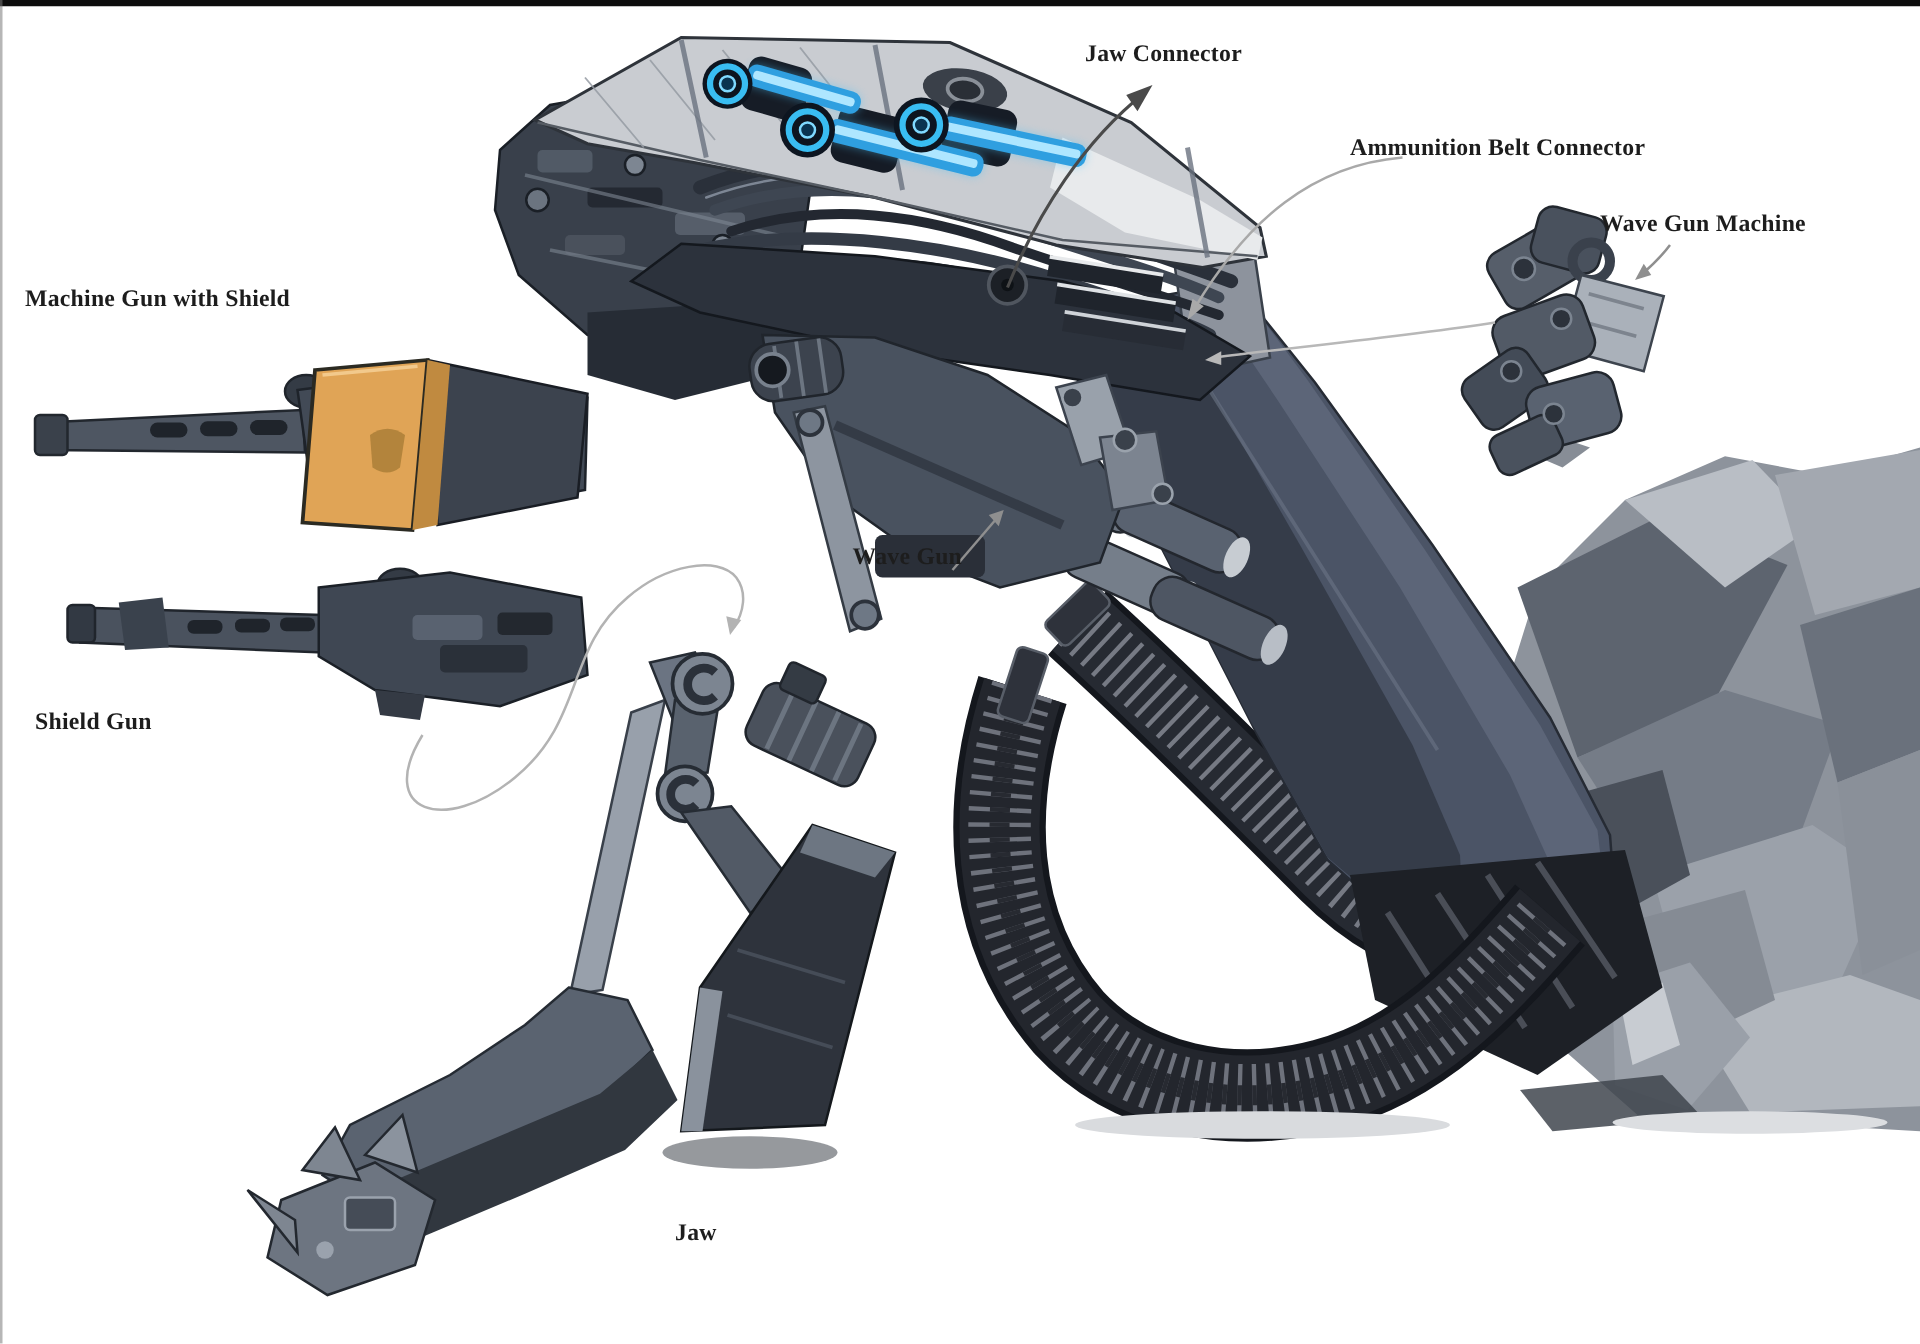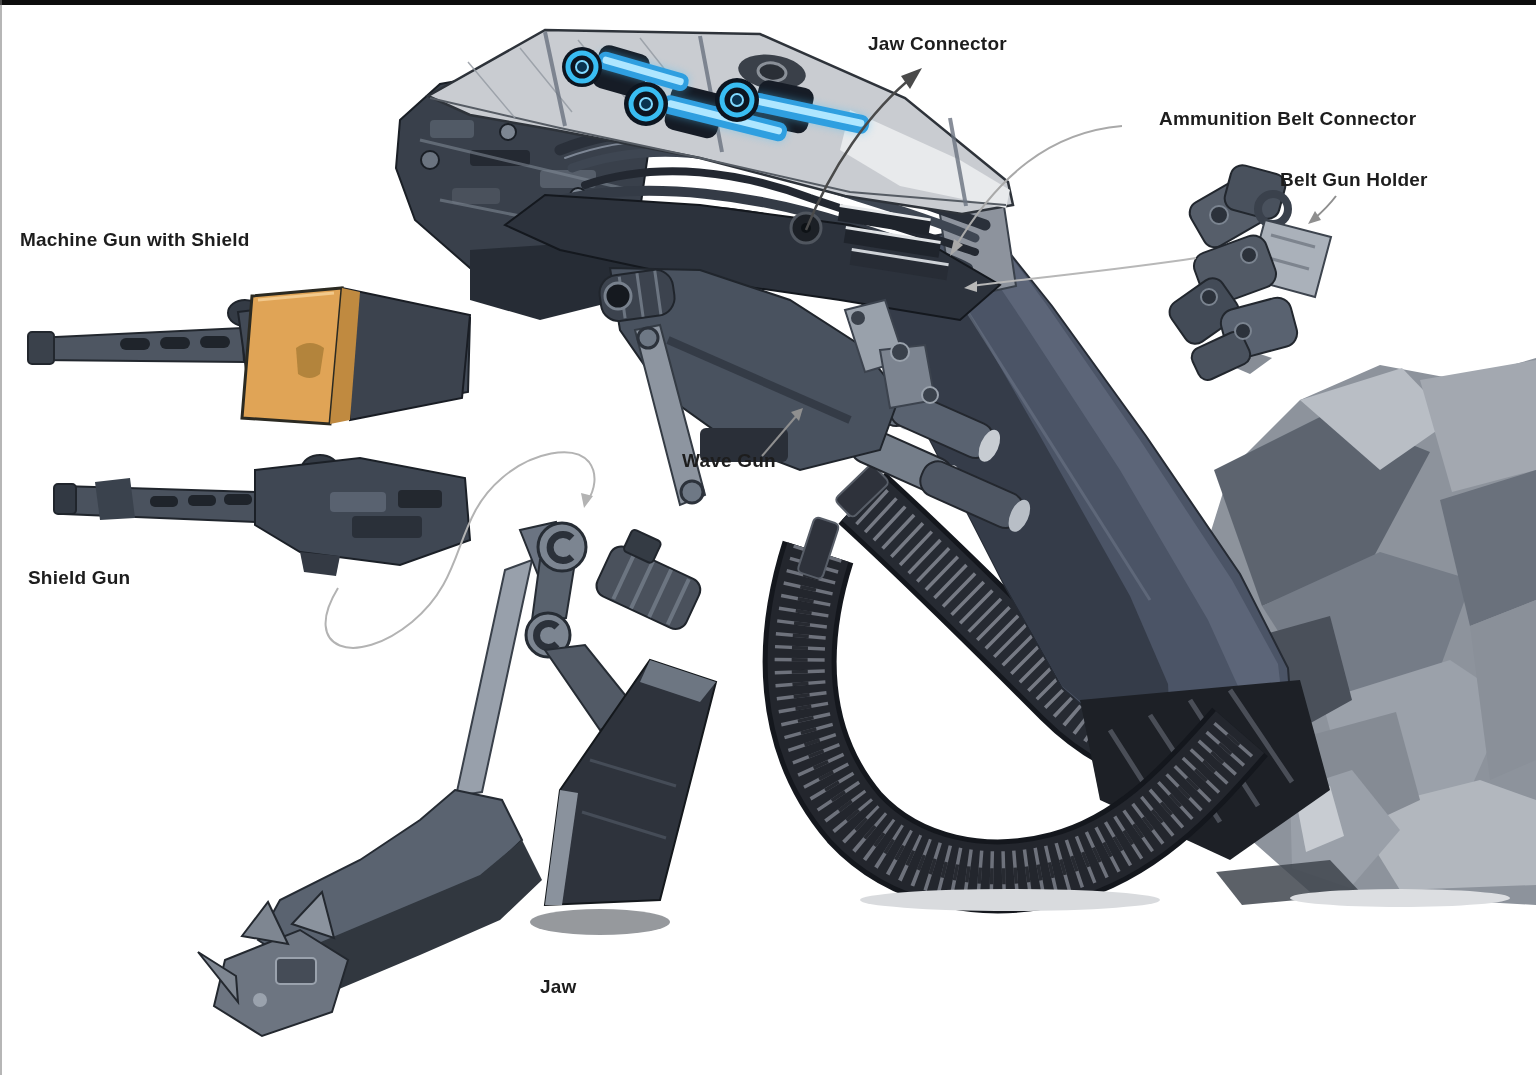--- a/index.html
+++ b/index.html
@@ -1,18 +1,18 @@
 <!DOCTYPE html>
 <html><head>
 <meta charset="utf-8">
 <style>
   html,body{margin:0;padding:0;background:#ffffff;}
   .stage{
     position:relative;width:1536px;height:1075px;background:#ffffff;
-    overflow:hidden;font-family:Liberation Sans, sans-serif;
+    overflow:hidden;font-family:Liberation Serif, serif;
   }
   .topbar{position:absolute;left:0;top:0;width:1536px;height:5px;background:#0d0d0d;}
   .leftedge{position:absolute;left:0;top:0;width:2px;height:1075px;background:#7a7a7a;opacity:.55;}
   .art{position:absolute;left:0;top:0;width:1536px;height:1075px;}
   .lbl{
     position:absolute;font-weight:600;font-size:19px;line-height:1.2;
     color:#1d1d1d;white-space:nowrap;letter-spacing:.2px;z-index:5;
   }
 </style>
 </head>
@@ -314,19 +314,19 @@
         <polygon points="803,408 791,412 799,421" fill="#8f8f8f"></polygon>
       </g>
       <g>
         <path d="M 338,588 C 300,650 356,668 412,622 C 468,576 452,520 502,478 C 532,452 574,444 589,462 C 598,474 595,490 587,502" stroke="#b3b3b3" stroke-width="2"></path>
         <polygon points="584,508 593,496 581,493" fill="#b3b3b3"></polygon>
       </g>
     </g>
   </svg>
 
   <div class="lbl" style="left:868px;top:33px">Jaw Connector</div>
-  <div class="lbl" style="left:1159px;top:108px">Ammunition Belt Connector</div>
-  <div class="lbl" style="left:1280px;top:169px">Belt Gun Holder</div>
+  <div class="lbl" style="left:1080px;top:108px">Ammunition Belt Connector</div>
+  <div class="lbl" style="left:1280px;top:169px">Wave Gun Machine</div>
   <div class="lbl" style="left:20px;top:229px">Machine Gun with Shield</div>
   <div class="lbl" style="left:28px;top:567px">Shield Gun</div>
-  <div class="lbl" style="left:682px;top:450px">Wave Gun</div>
+  <div class="lbl" style="left:682px;top:435px">Wave Gun</div>
   <div class="lbl" style="left:540px;top:976px">Jaw</div>
 </div>
 
 </body></html>

